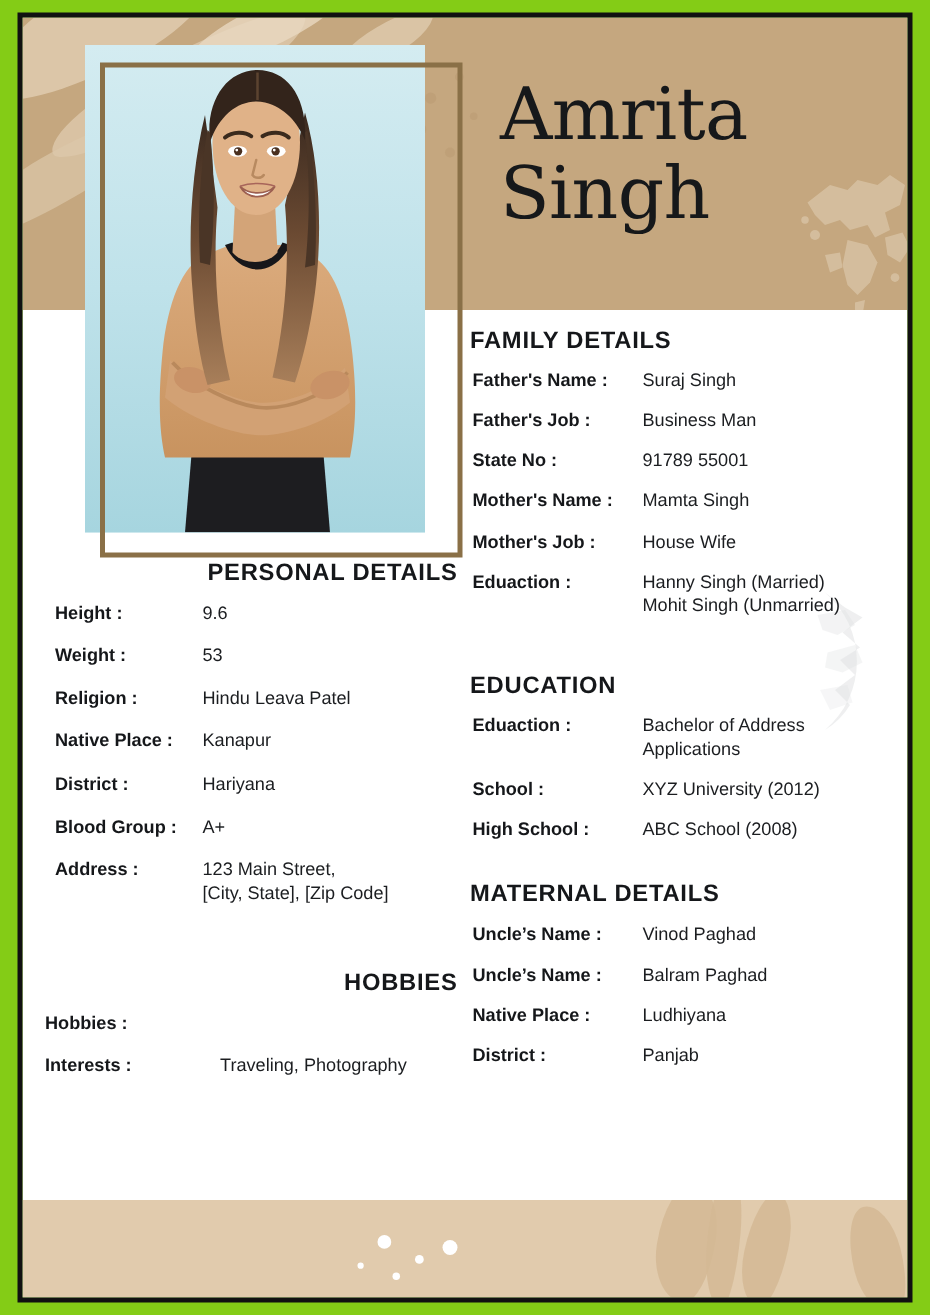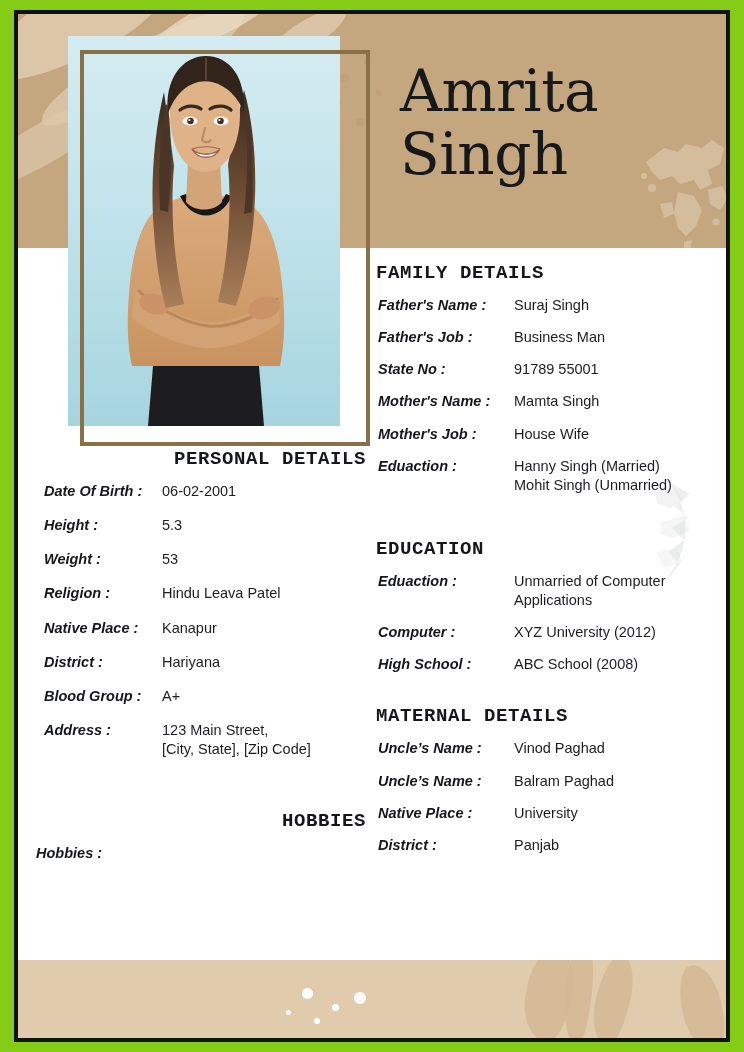--- a/index.html
+++ b/index.html
@@ -82,36 +82,36 @@
     overflow:hidden; z-index:5;
   }
   .photo svg { position:absolute; left:0; top:0; width:100%; height:100%; }
 
   
   .col-left  { position:absolute; left:4px;  top:434px; width:344px; z-index:3; }
   .col-right { position:absolute; left:348px; top:248px; width:352px; z-index:3; }
 
   .section { margin-bottom:2px; }
   .sec-title {
-    font-family:Liberation Mono, monospace;
+    font-family:Liberation Sans, sans-serif;
     font-weight:700; font-size:19px; letter-spacing:.6px;
     color:#15171a;
   }
   .col-left .sec-title  { padding:0 0 12px 14px;text-align:right; }
   .col-right .sec-title { padding:0 0 12px 10px; }
 
   .rows { display:block; }
   .row {
     display:flex; align-items:flex-start;
     margin-bottom:15px;
   }
   .row.tight { margin-bottom:13px; }
   .lbl {
     font-size:14.5px; font-weight:700; color:#15171a;
-    line-height:1.32; flex:0 0 auto; white-space:nowrap;font-style:italic;
+    line-height:1.32; flex:0 0 auto; white-space:nowrap;
   }
   .val {
     font-size:14.5px; font-weight:400; color:#1b1d20;
     line-height:1.32; white-space:pre-line;
   }
   
   .col-left  .row { padding-left:22px; }
   .col-left  .lbl { width:118px; }
   .col-right .row { padding-left:12px; }
   .col-right .lbl { width:136px; }
@@ -259,26 +259,22 @@
       <div class="photo-frame"></div>
     </div>
 
     <div class="col-left">
 
       <div class="section">
         <div class="sec-title">PERSONAL DETAILS</div>
         <div class="rows">
 
           <div class="row">
-            <div class="lbl">Date Of Birth :</div>
-            <div class="val">06-02-2001</div>
-          </div>
-          <div class="row">
             <div class="lbl">Height :</div>
-            <div class="val">5.3</div>
+            <div class="val">9.6</div>
           </div>
           <div class="row">
             <div class="lbl">Weight :</div>
             <div class="val">53</div>
           </div>
           <div class="row">
             <div class="lbl">Religion :</div>
             <div class="val">Hindu Leava Patel</div>
           </div>
           <div class="row">
@@ -303,20 +299,24 @@
       </div>
 
       <div class="gap-lg"></div>
 
       <div class="section hobbies">
         <div class="sec-title">HOBBIES</div>
         <div class="rows">
           <div class="row">
             <div class="lbl">Hobbies :</div>
           </div>
+          <div class="row">
+            <div class="lbl">Interests :</div>
+            <div class="val">Traveling, Photography</div>
+          </div>
         </div>
       </div>
 
     </div>
 
     <div class="col-right">
 
       <div class="section">
         <div class="sec-title">FAMILY DETAILS</div>
         <div class="rows">
@@ -348,25 +348,25 @@
         </div>
       </div>
 
       <div class="gap-md"></div>
 
       <div class="section">
         <div class="sec-title">EDUCATION</div>
         <div class="rows">
           <div class="row tight">
             <div class="lbl">Eduaction :</div>
-            <div class="val">Unmarried of Computer
+            <div class="val">Bachelor of Address
 Applications</div>
           </div>
           <div class="row tight">
-            <div class="lbl">Computer :</div>
+            <div class="lbl">School :</div>
             <div class="val">XYZ University (2012)</div>
           </div>
           <div class="row tight">
             <div class="lbl">High School :</div>
             <div class="val">ABC School (2008)</div>
           </div>
         </div>
       </div>
 
       <div class="gap-sm"></div>
@@ -377,21 +377,21 @@
           <div class="row tight">
             <div class="lbl">Uncle’s Name :</div>
             <div class="val">Vinod Paghad</div>
           </div>
           <div class="row tight">
             <div class="lbl">Uncle’s Name :</div>
             <div class="val">Balram Paghad</div>
           </div>
           <div class="row tight">
             <div class="lbl">Native Place :</div>
-            <div class="val">University</div>
+            <div class="val">Ludhiyana</div>
           </div>
           <div class="row tight">
             <div class="lbl">District :</div>
             <div class="val">Panjab</div>
           </div>
         </div>
       </div>
 
     </div>
 

